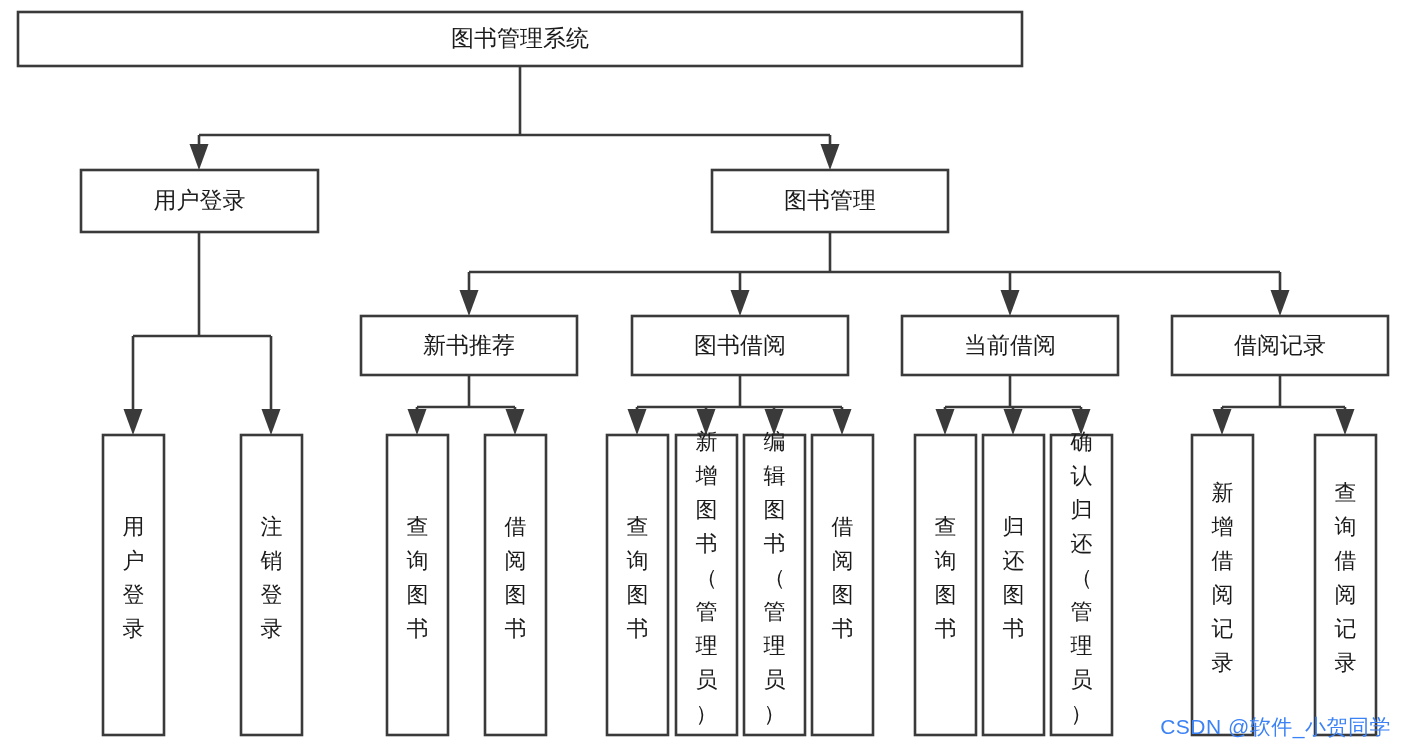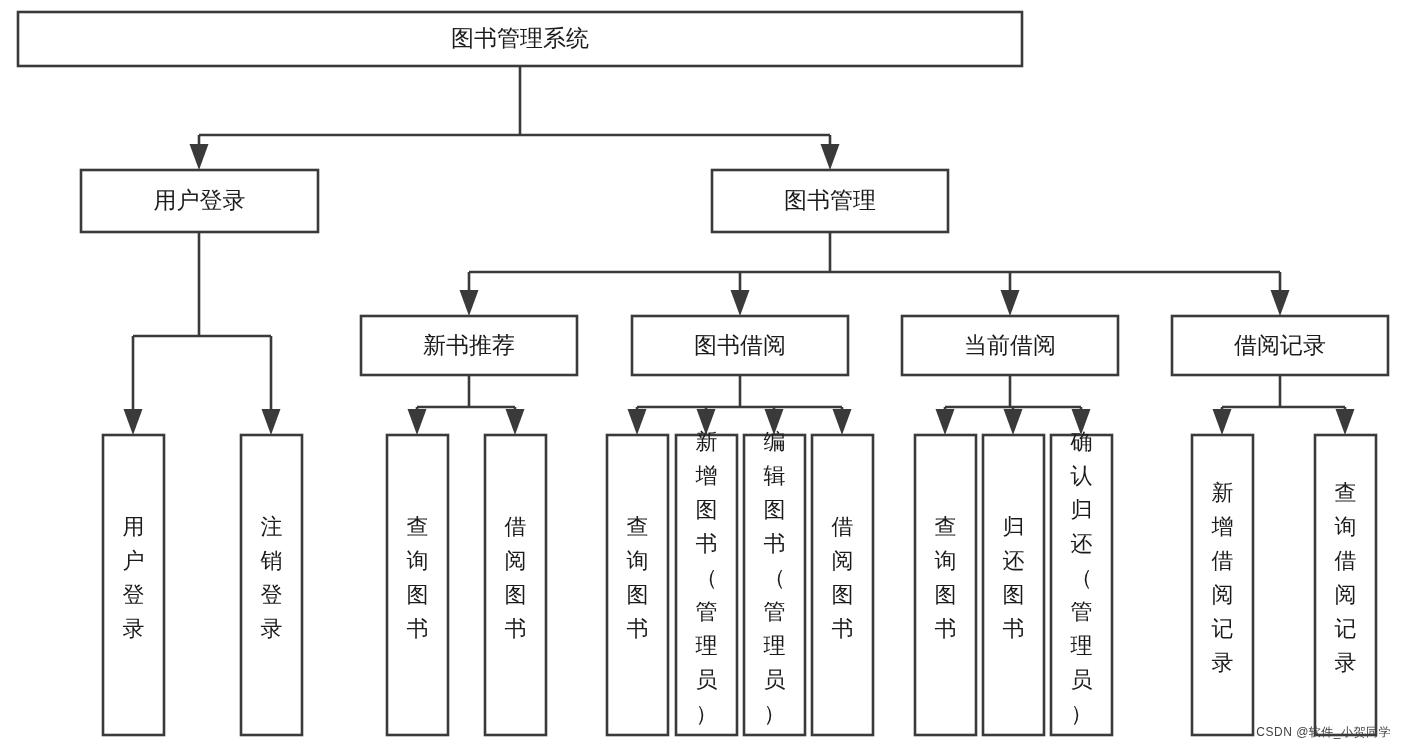--- a/index.html
+++ b/index.html
@@ -53,22 +53,22 @@
   }
   .arrow-head {
     fill: #3a3a3a;
     stroke: none;
   }
   .watermark-text {
     position: absolute;
     right: 8px;
     bottom: 6px;
     font-family: "Liberation Sans", sans-serif;
-    font-size: 12px;
-    color: #404040;
+    font-size: 21px;
+    color: #3b82f6;
     white-space: nowrap;
     letter-spacing: 0.5px;
     user-select: none;
   }
 </style>
 </head>
 <body>
 
 <div id="diagram-root">
   <svg class="diagram-canvas" viewBox="0 0 1405 747">

